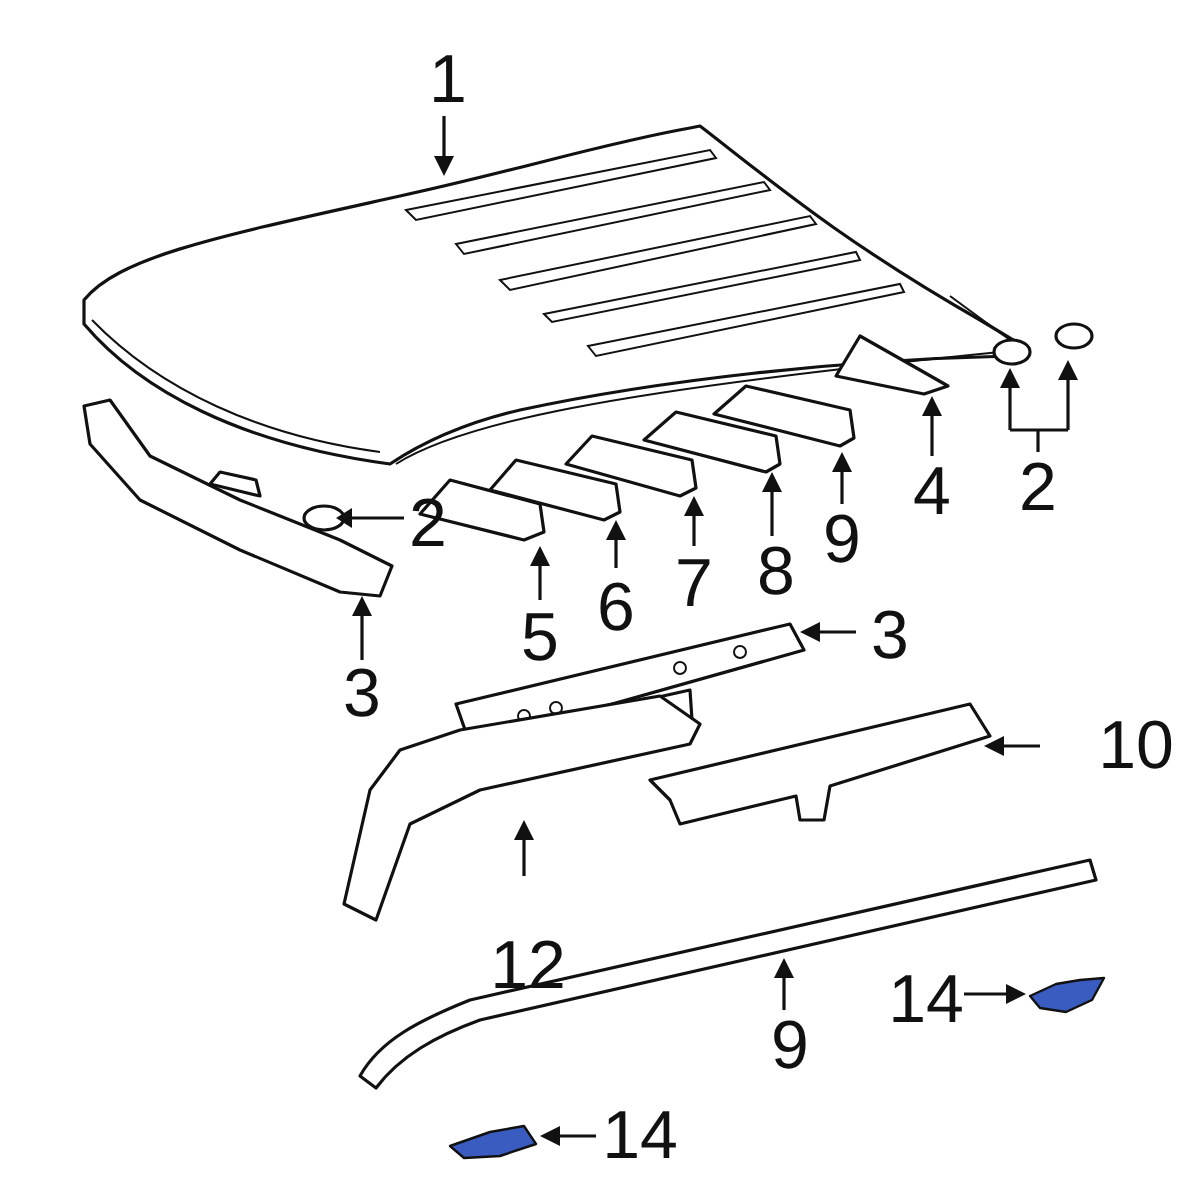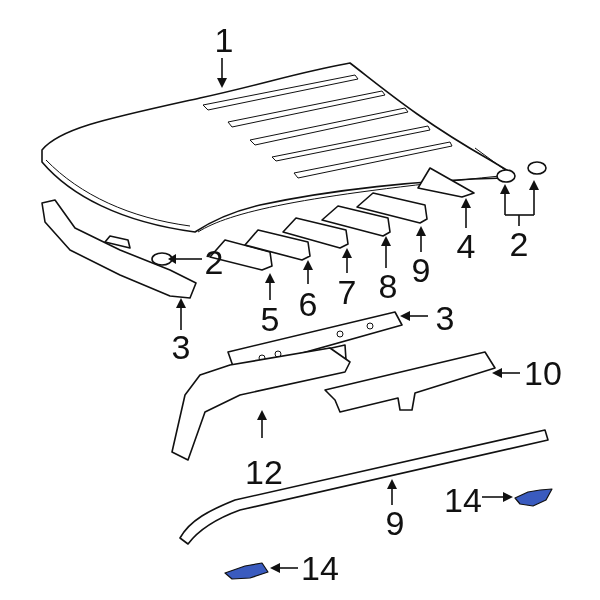--- a/index.html
+++ b/index.html
@@ -121,19 +121,19 @@
 <div class="lbl" style="left:224px;top:40px">1</div>
 <div class="lbl" style="left:214px;top:262px">2</div>
 <div class="lbl" style="left:519px;top:244px">2</div>
 <div class="lbl" style="left:181px;top:347px">3</div>
 <div class="lbl" style="left:466px;top:246px">4</div>
 <div class="lbl" style="left:270px;top:319px">5</div>
 <div class="lbl" style="left:308px;top:304px">6</div>
 <div class="lbl" style="left:347px;top:292px">7</div>
 <div class="lbl" style="left:388px;top:286px">8</div>
 <div class="lbl" style="left:421px;top:270px">9</div>
-<div class="lbl" style="left:543px;top:373px">10</div>
+<div class="lbl" style="left:568px;top:373px">10</div>
 <div class="lbl" style="left:445px;top:318px">3</div>
-<div class="lbl" style="left:264px;top:472px">12</div>
+<div class="lbl" style="left:264px;top:483px">12</div>
 <div class="lbl" style="left:395px;top:523px">9</div>
 <div class="lbl" style="left:463px;top:500px">14</div>
 <div class="lbl" style="left:320px;top:568px">14</div>
 </div>
 
 </body></html>

